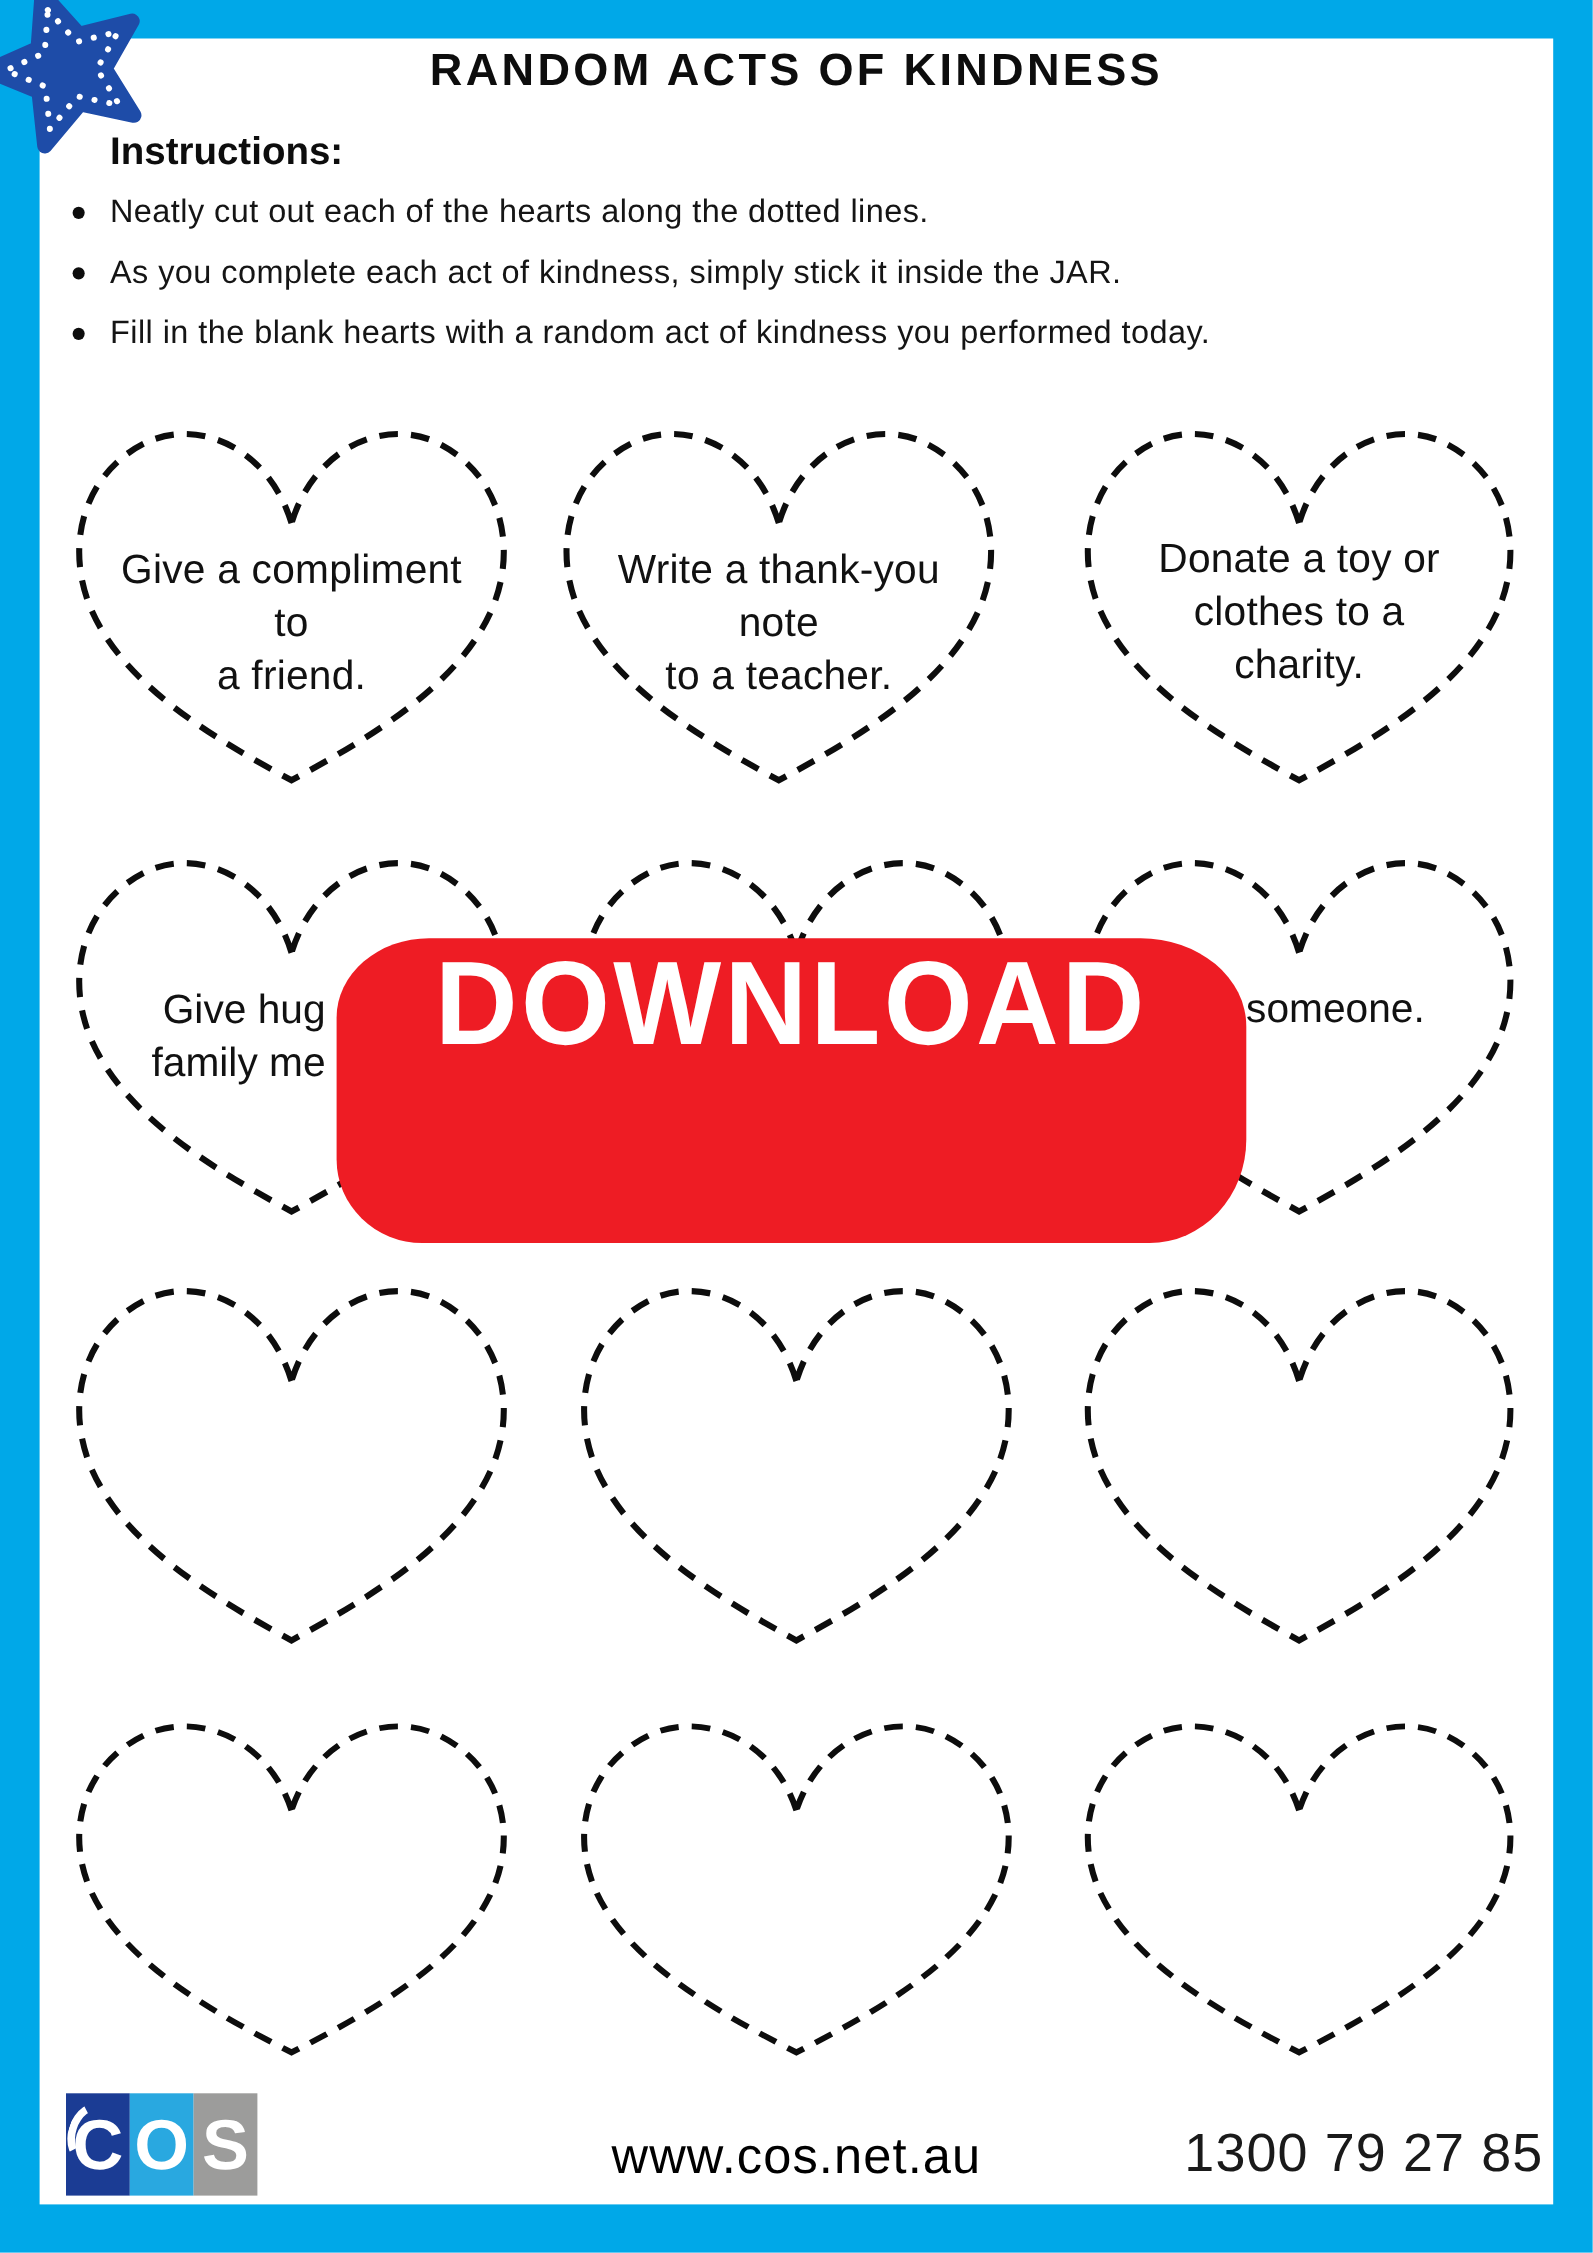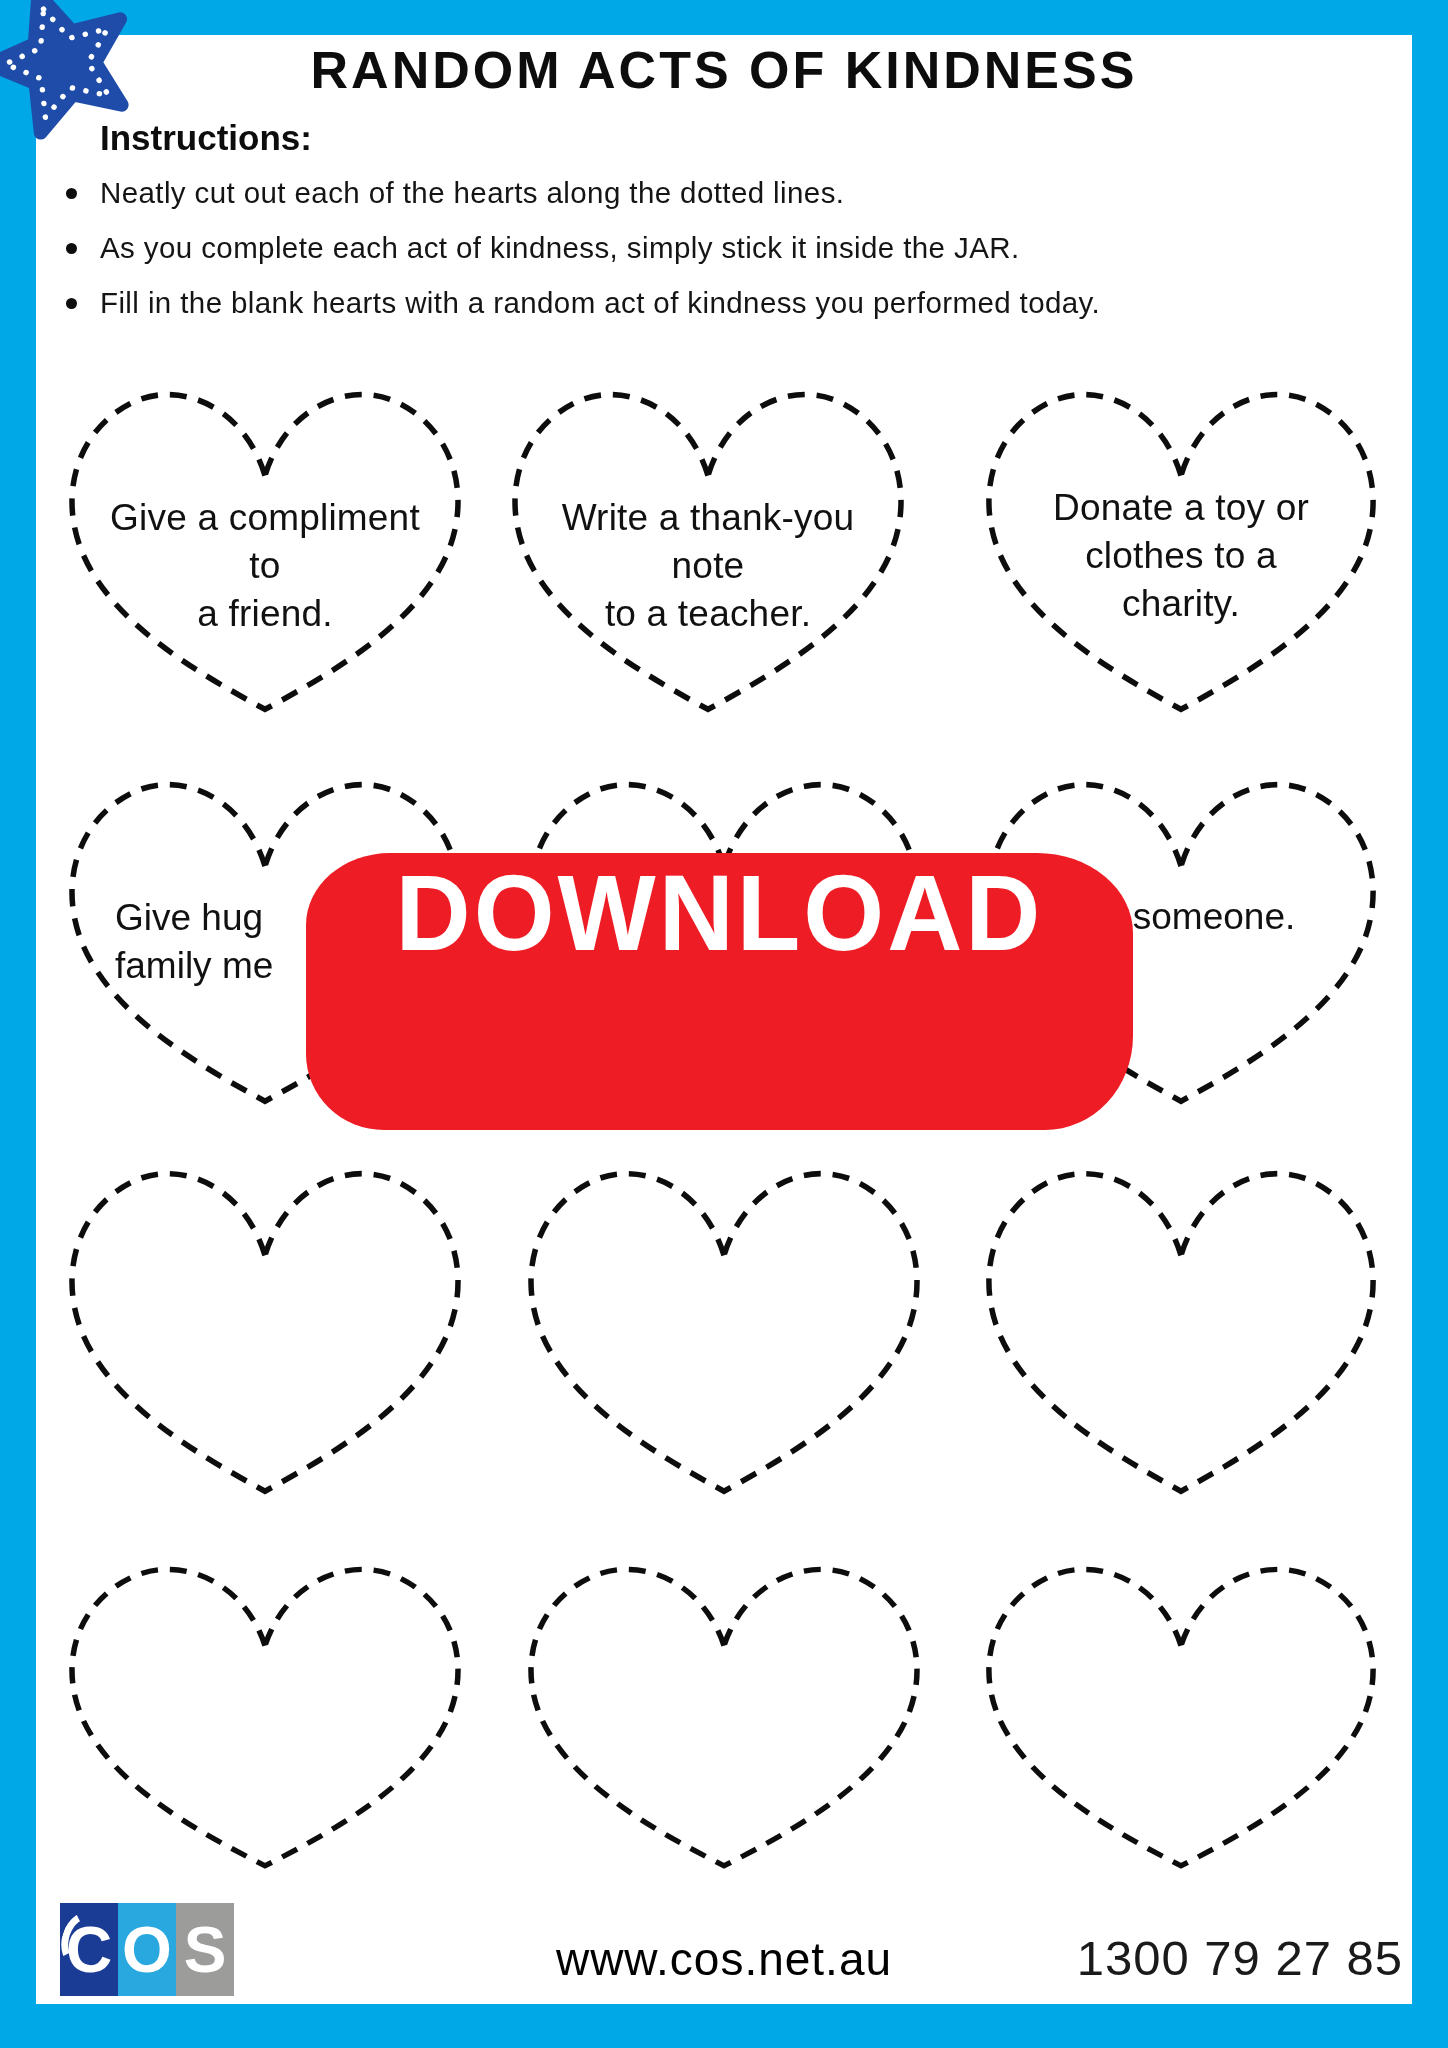--- a/index.html
+++ b/index.html
@@ -14,41 +14,41 @@
   .paper{
     position:absolute;left:36px;top:35px;right:36px;bottom:44px;
     background:#ffffff;
   }
   .star{
     position:absolute;left:-14px;top:-16px;width:152px;height:158px;z-index:5;
     transform:rotate(-4deg);
   }
   .title{
     position:absolute;left:0;right:0;top:40px;text-align:center;
-    font-size:52px;font-weight:bold;letter-spacing:3px;color:#0d0d0d;z-index:2;
+    font-size:41px;font-weight:bold;letter-spacing:3px;color:#0d0d0d;z-index:2;
   }
   .instructions{position:absolute;left:100px;top:118px;right:60px;z-index:2;}
   .instructions-heading{font-size:35px;font-weight:bold;color:#0d0d0d;margin-bottom:18px;}
   .bullet{
     position:relative;font-size:29.5px;color:#151515;letter-spacing:0.4px;
     margin-bottom:21px;padding-left:0;
   }
   .bullet::before{
     content:"";position:absolute;left:-34px;top:12px;width:11px;height:11px;
     border-radius:50%;background:#0d0d0d;
   }
   .hearts-layer{position:absolute;inset:0;z-index:1;}
   .heart-cell{position:absolute;}
   .heart-svg{position:absolute;inset:0;width:100%;height:100%;}
   .heart-lines{
     position:absolute;left:6%;right:6%;top:118px;text-align:center;
     font-size:37px;color:#111;line-height:48px;letter-spacing:0.2px;
   }
   .frag{position:absolute;font-size:37px;color:#111;line-height:48px;}
-  .frag-left{left:62px;top:128px;width:196px;text-align:left;}
+  .frag-left{left:47px;top:128px;width:196px;text-align:right;}
   .frag-right{left:138px;top:127px;width:212px;text-align:center;}
   .download-btn{
     position:absolute;left:306px;top:853px;width:827px;height:277px;z-index:10;
     background:var(--c-button,#EE1C24);border:none;cursor:pointer;
     border-radius:84px 96px 88px 78px / 72px 80px 94px 76px;
     display:flex;align-items:flex-start;justify-content:center;
   }
   .download-label{
     color:#ffffff;font-size:104px;font-weight:bold;letter-spacing:3px;
     font-family:"Liberation Sans",sans-serif;transform:scaleY(1.04);

